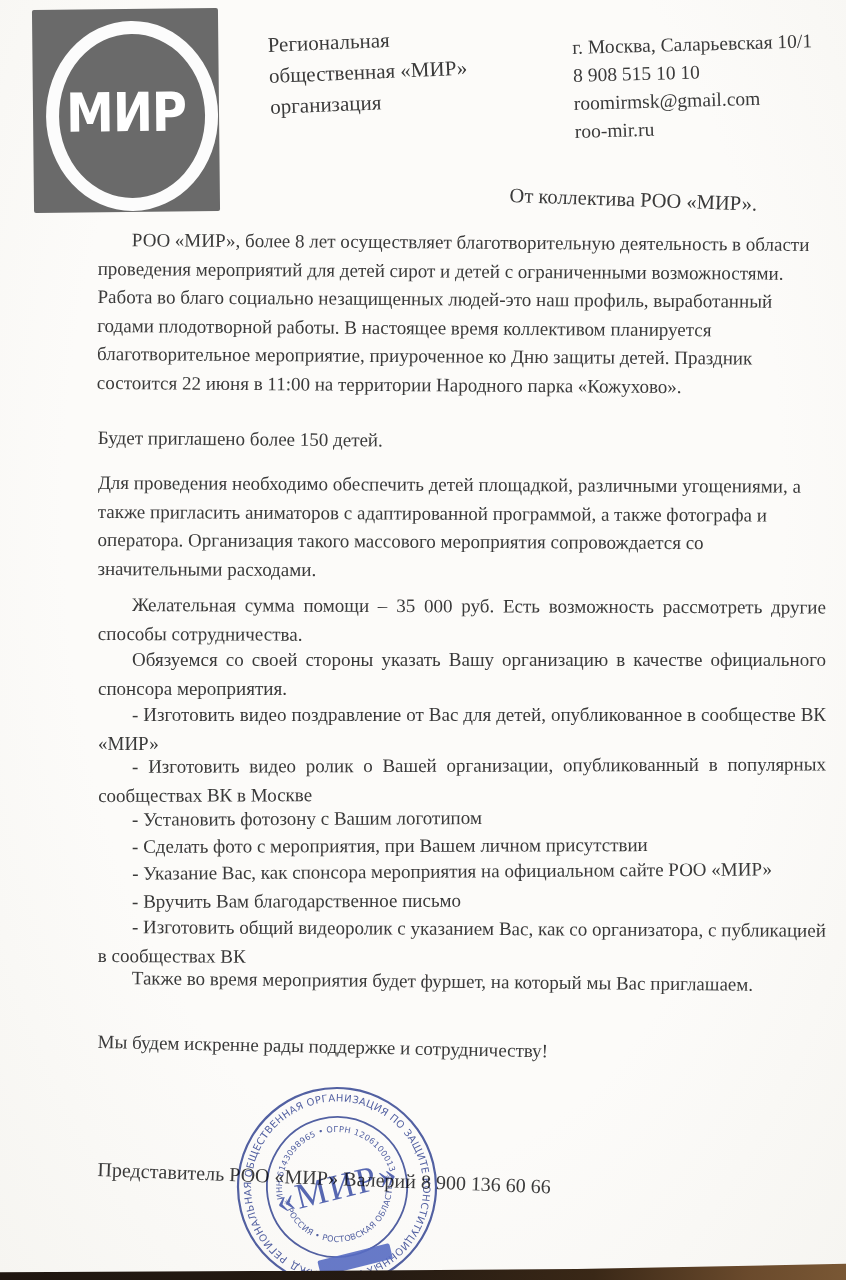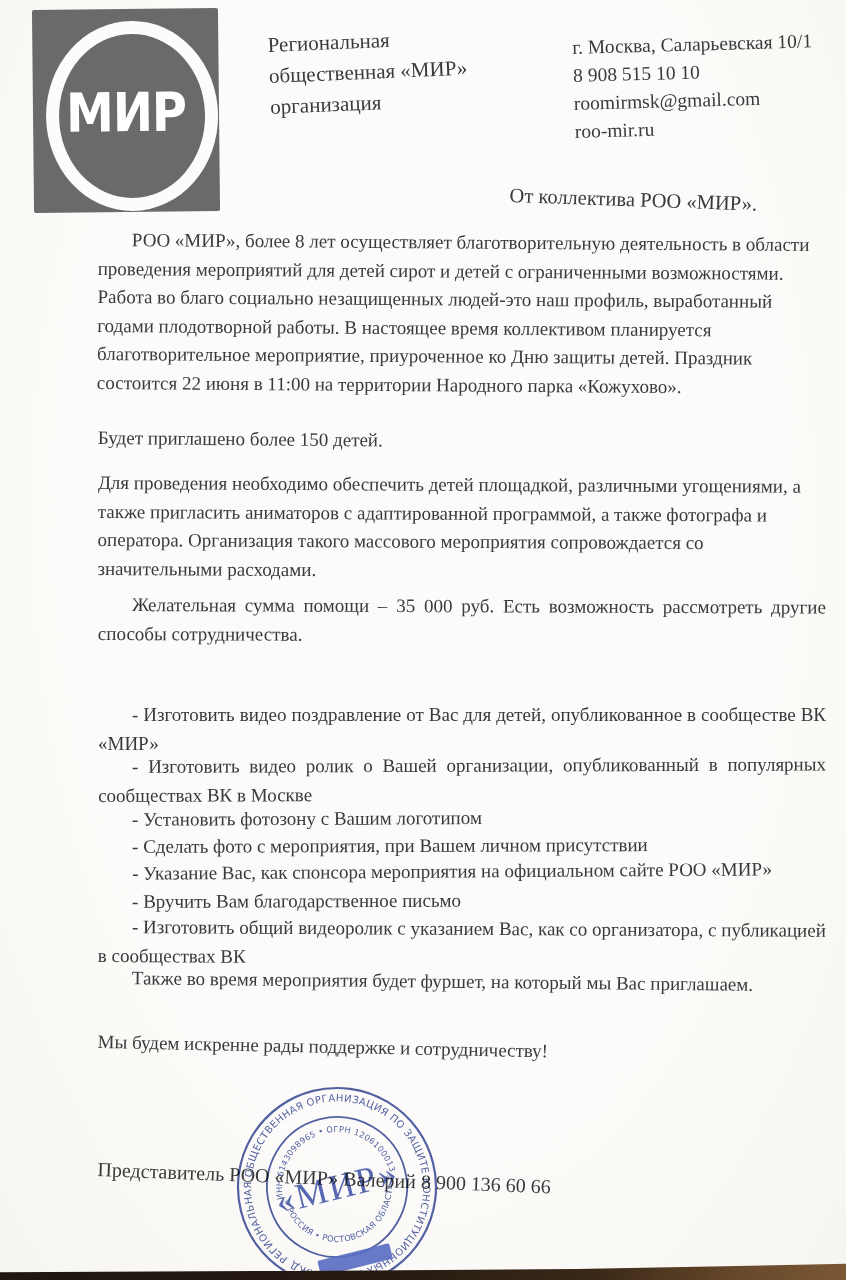--- a/index.html
+++ b/index.html
@@ -115,20 +115,21 @@
     <div>roomirmsk@gmail.com</div>
     <div>roo-mir.ru</div>
   </div>
 
   <div class="from-line">От коллектива РОО «МИР».</div>
 
   <div class="para p1 indent">РОО «МИР», более 8 лет осуществляет благотворительную деятельность в области проведения мероприятий для детей сирот и детей с ограниченными возможностями. Работа во благо социально незащищенных людей-это наш профиль, выработанный годами плодотворной работы. В настоящее время коллективом планируется благотворительное мероприятие, приуроченное ко Дню защиты детей. Праздник состоится 22 июня в 11:00 на территории Народного парка «Кожухово».</div>
   <div class="para p2">Будет приглашено более 150 детей.</div>
   <div class="para p3">Для проведения необходимо обеспечить детей площадкой, различными угощениями, а также пригласить аниматоров с адаптированной программой, а также фотографа и оператора. Организация такого массового мероприятия сопровождается со значительными расходами.</div>
   <div class="para p4 indent just">Желательная сумма помощи – 35 000 руб. Есть возможность рассмотреть другие способы сотрудничества.</div>
+  <div class="para p5 indent just">Обязуемся со своей стороны указать Вашу организацию в качестве официального спонсора мероприятия.</div>
   <div class="para p6 indent just">- Изготовить видео поздравление от Вас для детей, опубликованное в сообществе ВК «МИР»</div>
   <div class="para p7 indent just">- Изготовить видео ролик о Вашей организации, опубликованный в популярных сообществах ВК в Москве</div>
   <div class="para p8 indent">- Установить фотозону с Вашим логотипом</div>
   <div class="para p9 indent">- Сделать фото с мероприятия, при Вашем личном присутствии</div>
   <div class="para p10 indent">- Указание Вас, как спонсора мероприятия на официальном сайте РОО «МИР»</div>
   <div class="para p11 indent">- Вручить Вам благодарственное письмо</div>
   <div class="para p12 indent just">- Изготовить общий видеоролик с указанием Вас, как со организатора, с публикацией в сообществах ВК</div>
   <div class="para p13 indent">Также во время мероприятия будет фуршет, на который мы Вас приглашаем.</div>
   <div class="para p14">Мы будем искренне рады поддержке и сотрудничеству!</div>
 

